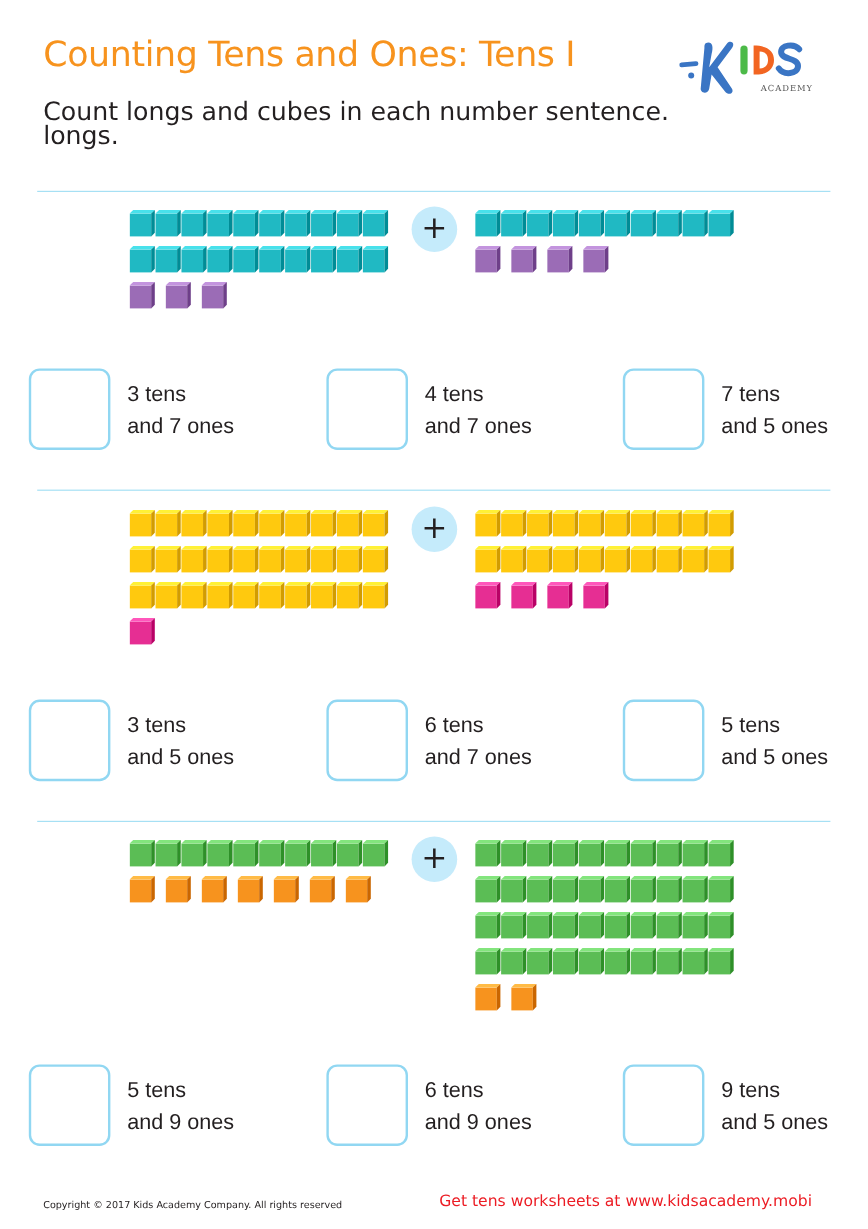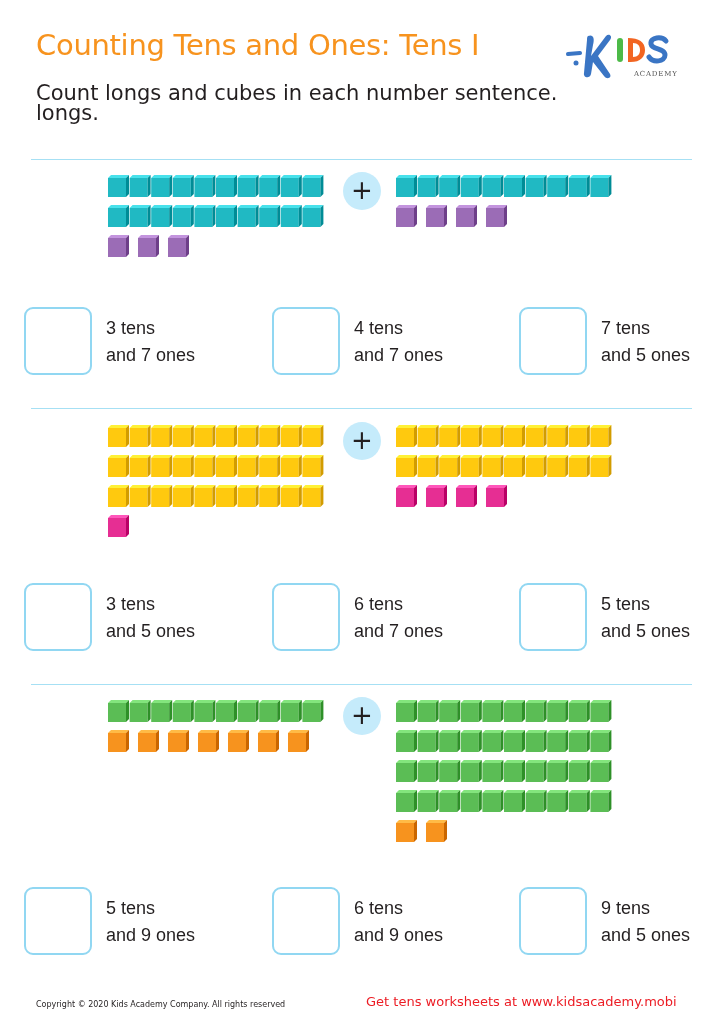--- a/index.html
+++ b/index.html
@@ -634,14 +634,14 @@
       <div class="option" style="left: 519px; top: 887px;">
         <div class="checkbox"></div>
         <div class="opt-text">
           <div>9 tens</div>
           <div>and 5 ones</div>
         </div>
       </div>
     </div>
   </div>
 
-<div class="footer-left">Copyright © 2020 Kids Academy Company. All rights reserved</div>
+<div class="footer-left">Copyright © 2017 Kids Academy Company. All rights reserved</div>
 <div class="footer-right">Get tens worksheets at www.kidsacademy.mobi</div>
 
 </body></html>

